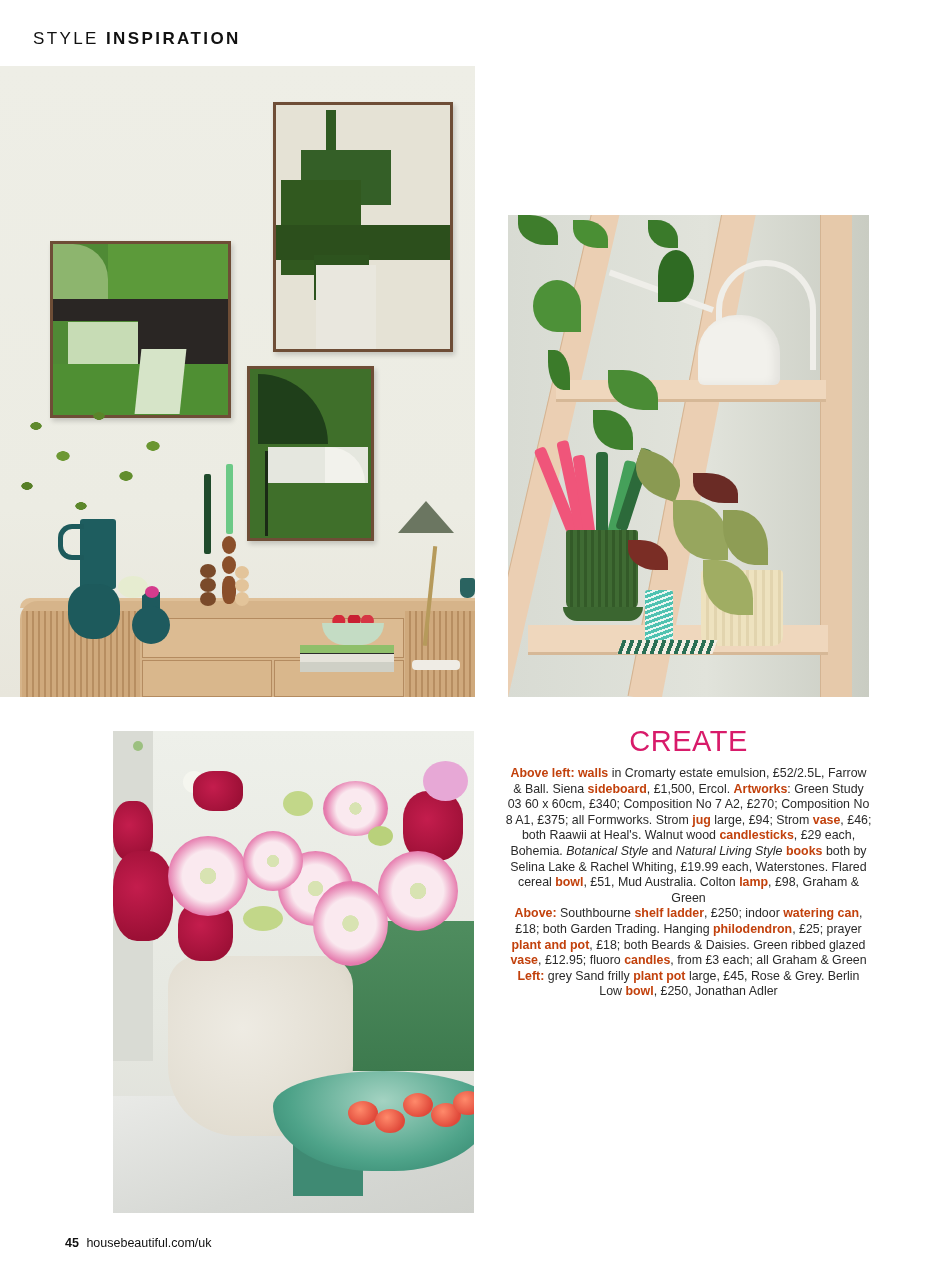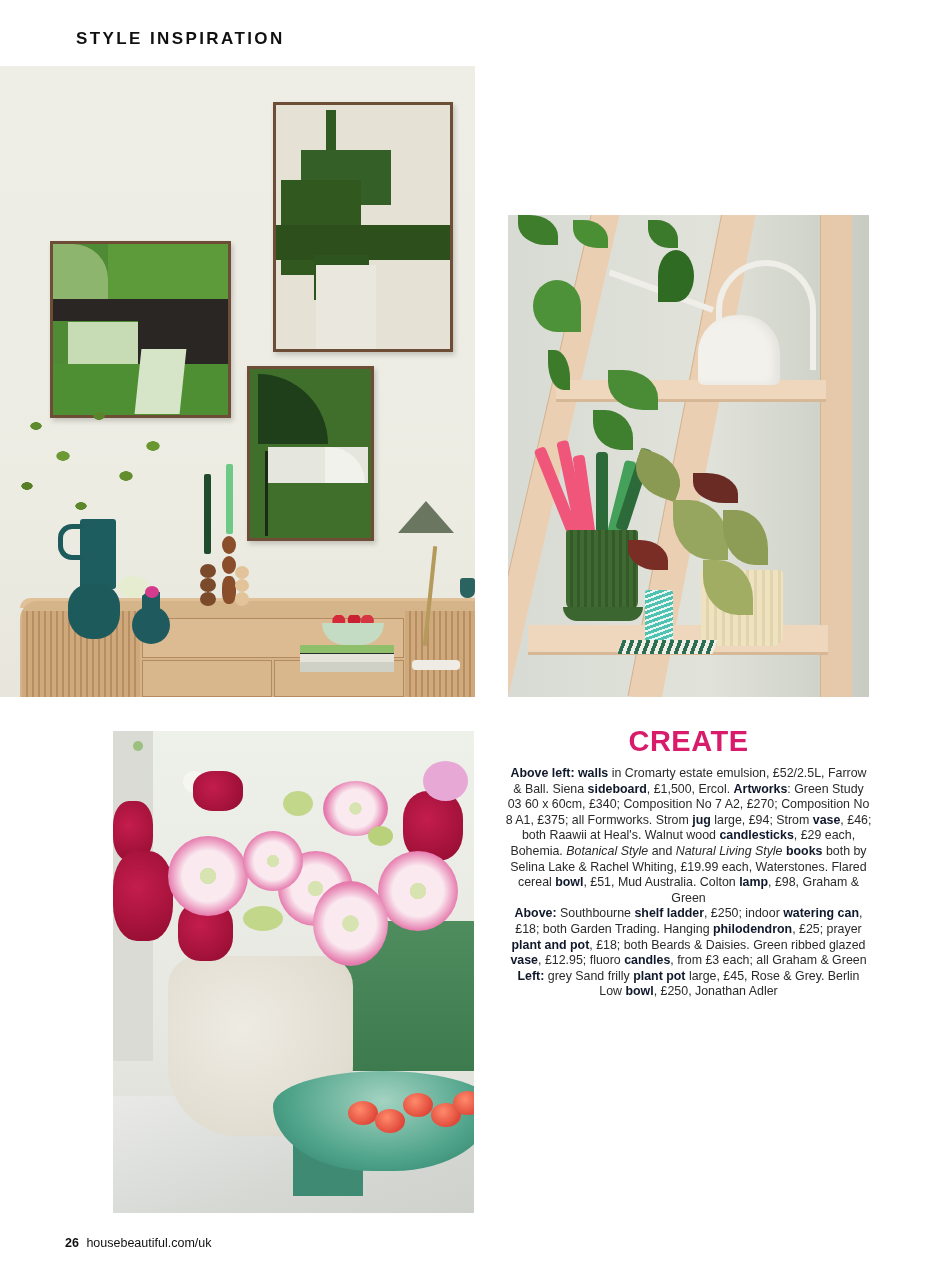--- a/index.html
+++ b/index.html
@@ -1,20 +1,20 @@
 <!DOCTYPE html>
 <html><head>
 <meta charset="utf-8">
 <style>
   * { box-sizing: border-box; margin: 0; padding: 0; }
   html, body { width: 949px; height: 1280px; background: #ffffff; overflow: hidden; }
   body { position: relative; font-family: "Liberation Sans", sans-serif; color: #222; }
 
   .section-header { position: absolute; left: 33px; top: 29px; font-size: 17px; letter-spacing: 2.4px; color: #111; }
-  .section-header .light { font-weight: 700; margin-left: 43px; }
+  .section-header .light { font-weight: 400; }
   .section-header .bold { font-weight: 700; }
 
   .photo { position: absolute; overflow: hidden; }
 
   
   #photo-gallery { left: 0; top: 66px; width: 475px; height: 631px; background: linear-gradient(180deg,#eeeee6 0%,#ecece3 70%,#e8e6dc 100%); }
   .frame { position: absolute; border: 3px solid #6e4d36; box-shadow: 2px 3px 5px rgba(0,0,0,0.18); overflow: hidden; }
   #art-top-right { left: 273px; top: 36px; width: 180px; height: 250px; background: #e3e0d3; }
   #art-left { left: 50px; top: 175px; width: 181px; height: 177px; background: #4f8a35; }
   #art-bottom { left: 247px; top: 300px; width: 127px; height: 175px; background: #3f6f2a; }
@@ -73,24 +73,24 @@
   .pot-white { position: absolute; left: 55px; top: 225px; width: 185px; height: 180px; background: radial-gradient(ellipse at 40% 40%, #eeebe3 0%, #e2ddd1 70%, #d2ccbf 100%); border-radius: 30px 30px 70px 70px; }
   .dish { position: absolute; left: 160px; top: 340px; width: 220px; height: 100px; background: radial-gradient(ellipse at 50% 30%, #a4d3c2 0%, #4ea389 60%, #2d7d66 100%); border-radius: 50% 50% 45% 45% / 35% 35% 65% 65%; }
   .dish-stand { position: absolute; left: 180px; top: 405px; width: 70px; height: 60px; background: #3f8a73; }
   .peach { position: absolute; width: 30px; height: 24px; border-radius: 50%; background: radial-gradient(circle at 40% 35%, #ff8a6b 0%, #e0493a 70%); }
   .dahlia { position: absolute; border-radius: 50%; background: radial-gradient(circle, #d8e3b2 0 14%, #fae9ef 15% 45%, #e67fb0 70%, #d4558f 100%); }
   .stock { position: absolute; border-radius: 40%; background: radial-gradient(circle at 40% 40%, #c41d4d 0%, #9b0f35 80%); }
   .sprig { position: absolute; border-radius: 50%; background: #b7cf7c; }
 
   
   .article { position: absolute; left: 505px; top: 724px; width: 367px; text-align: center; }
-  .headline { color: #d81b6a; font-size: 29px; line-height: 35px; font-weight: 700; letter-spacing: 0.5px; }
+  .headline { color: #d81b6a; font-size: 29px; line-height: 35px; font-weight: 400; letter-spacing: 0.5px; }
   .intro { margin-top: 6px; font-size: 13.3px; line-height: 17.4px; color: #2a2a2a; }
   .credits { margin-top: 7px; font-size: 12.4px; line-height: 15.6px; color: #2a2a2a; }
-  .credits b { font-weight: 700; color: #0f172a; }
+  .credits b { font-weight: 700; color: #c2410c; }
   .credits i { font-style: italic; }
 
   .footer { position: absolute; left: 65px; top: 1236px; font-size: 12.5px; color: #111; }
   .footer .page-num { font-weight: 700; margin-right: 4px; }
 </style>
 </head>
 <body>
 
 <div class="section-header">
   <span class="light">STYLE</span>
@@ -235,15 +235,15 @@
 </div>
 
 <div class="article">
   <div class="headline">
     <div>CREATE</div>
   </div>
   <p class="credits" id="credits"><b>Above left: walls</b><span> in Cromarty estate emulsion, £52/2.5L, Farrow &amp; Ball. Siena </span><b>sideboard</b><span>, £1,500, Ercol. </span><b>Artworks</b><span>: Green Study 03 60 x 60cm, £340; Composition No 7 A2, £270; Composition No 8 A1, £375; all Formworks. Strom </span><b>jug</b><span> large, £94; Strom </span><b>vase</b><span>, £46; both Raawii at Heal's. Walnut wood </span><b>candlesticks</b><span>, £29 each, Bohemia. </span><i>Botanical Style</i><span> and </span><i>Natural Living Style</i><span> </span><b>books</b><span> both by Selina Lake &amp; Rachel Whiting, £19.99 each, Waterstones. Flared cereal </span><b>bowl</b><span>, £51, Mud Australia. Colton </span><b>lamp</b><span>, £98, Graham &amp; Green</span><br><b>Above:</b><span> Southbourne </span><b>shelf ladder</b><span>, £250; indoor </span><b>watering can</b><span>, £18; both Garden Trading. Hanging </span><b>philodendron</b><span>, £25; prayer </span><b>plant and pot</b><span>, £18; both Beards &amp; Daisies. Green ribbed glazed </span><b>vase</b><span>, £12.95; fluoro </span><b>candles</b><span>, from £3 each; all Graham &amp; Green</span><br><b>Left:</b><span> grey Sand frilly </span><b>plant pot</b><span> large, £45, Rose &amp; Grey. Berlin Low </span><b>bowl</b><span>, £250, Jonathan Adler</span></p>
 </div>
 
 <div class="footer">
-  <span class="page-num">26</span>
+  <span class="page-num">45</span>
   <span>housebeautiful.com/uk</span>
 </div>
 
 </body></html>

